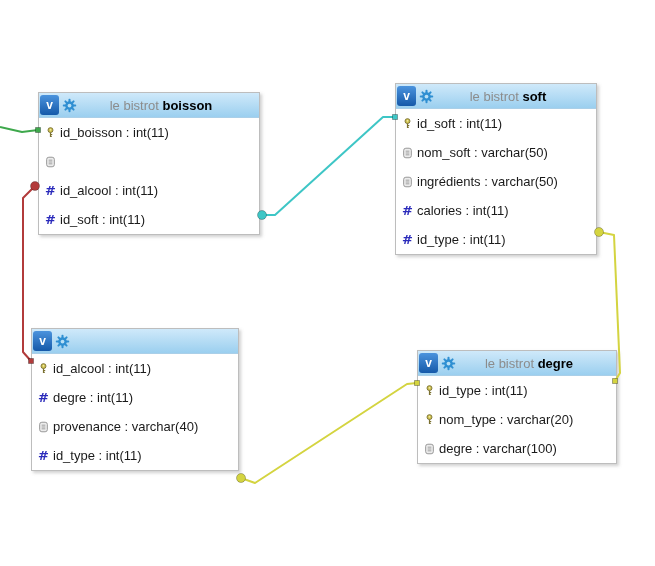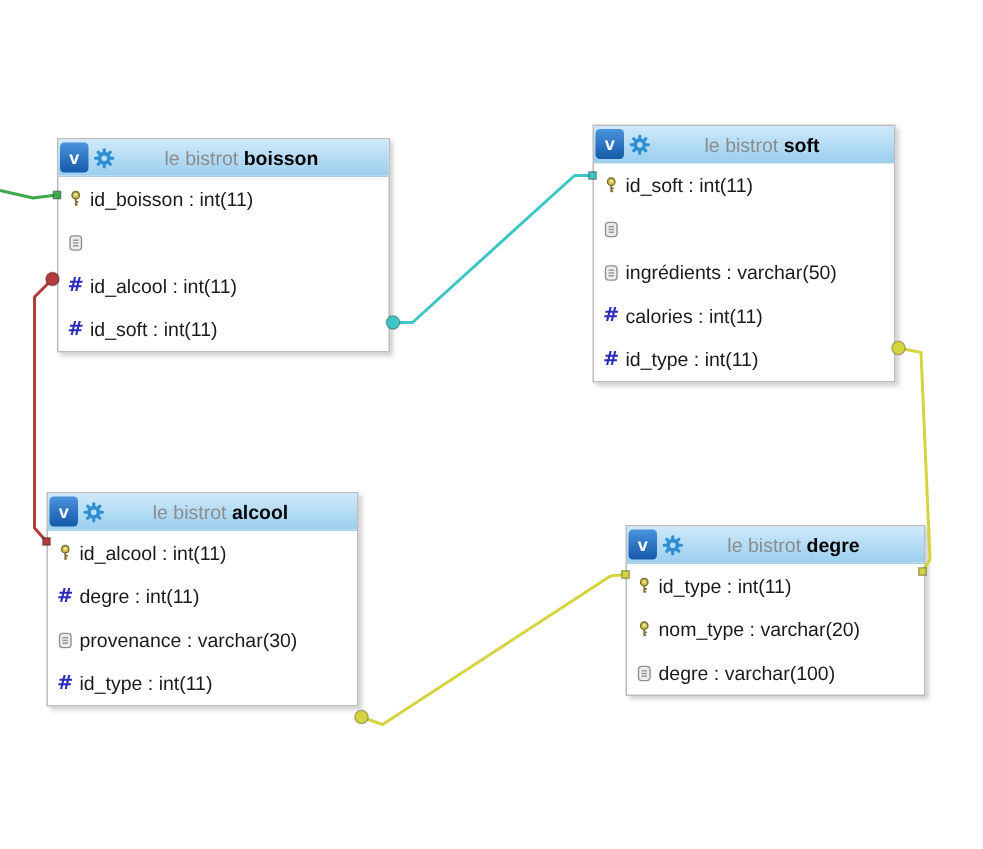--- a/index.html
+++ b/index.html
@@ -144,20 +144,21 @@
           </span>
           <span>id_soft : int(11)</span>
         </div>
         <div class="field-row">
           <span class="ficon">
             <svg viewBox="0 0 12 12" width="11" height="12">
               <rect x="1.8" y="0.8" width="8.4" height="10.4" rx="2.4" fill="#ececec" stroke="#8f8f8f" stroke-width="1"></rect>
               <path d="M4 4h4 M4 6h4 M4 8h4" stroke="#9a9a9a" stroke-width="1" fill="none"></path>
             </svg>
           </span>
+          <span>nom_soft : varchar(50)</span>
         </div>
         <div class="field-row">
           <span class="ficon">
             <svg viewBox="0 0 12 12" width="11" height="12">
               <rect x="1.8" y="0.8" width="8.4" height="10.4" rx="2.4" fill="#ececec" stroke="#8f8f8f" stroke-width="1"></rect>
               <path d="M4 4h4 M4 6h4 M4 8h4" stroke="#9a9a9a" stroke-width="1" fill="none"></path>
             </svg>
           </span>
           <span>ingrédients : varchar(50)</span>
         </div>
@@ -184,21 +185,20 @@
             <g fill="#2f8fd2">
               <rect x="6.9" y="0.8" width="2.2" height="14.4" rx="1"></rect>
               <rect x="6.9" y="0.8" width="2.2" height="14.4" rx="1" transform="rotate(45 8 8)"></rect>
               <rect x="6.9" y="0.8" width="2.2" height="14.4" rx="1" transform="rotate(90 8 8)"></rect>
               <rect x="6.9" y="0.8" width="2.2" height="14.4" rx="1" transform="rotate(135 8 8)"></rect>
               <circle cx="8" cy="8" r="4.6"></circle>
             </g>
             <circle cx="8" cy="8" r="2" fill="#b8dff5"></circle>
           </svg>
         </span>
-      <span class="title"><span>le bistrot</span> <span class="tname">alcool</span></span>
     </div>
     <div class="table-body">
         <div class="field-row">
           <span class="ficon">
             <svg viewBox="0 0 12 12" width="11" height="13">
               <circle cx="6" cy="3.4" r="2.7" fill="#cfc24f" stroke="#7a7030" stroke-width="1"></circle>
               <circle cx="6" cy="3.1" r="0.9" fill="#f4eeb0"></circle>
               <path d="M6 6 v5 M6 8.2 h1.9 M6 10.3 h1.4" stroke="#7a7030" stroke-width="1.3" fill="none"></path>
             </svg>
           </span>
@@ -210,21 +210,21 @@
           </span>
           <span>degre : int(11)</span>
         </div>
         <div class="field-row">
           <span class="ficon">
             <svg viewBox="0 0 12 12" width="11" height="12">
               <rect x="1.8" y="0.8" width="8.4" height="10.4" rx="2.4" fill="#ececec" stroke="#8f8f8f" stroke-width="1"></rect>
               <path d="M4 4h4 M4 6h4 M4 8h4" stroke="#9a9a9a" stroke-width="1" fill="none"></path>
             </svg>
           </span>
-          <span>provenance : varchar(30)</span>
+          <span>provenance : varchar(40)</span>
         </div>
         <div class="field-row">
           <span class="ficon">
             <span class="hash">#</span>
           </span>
           <span>id_type : int(11)</span>
         </div>
       </div>
   </div>
 

